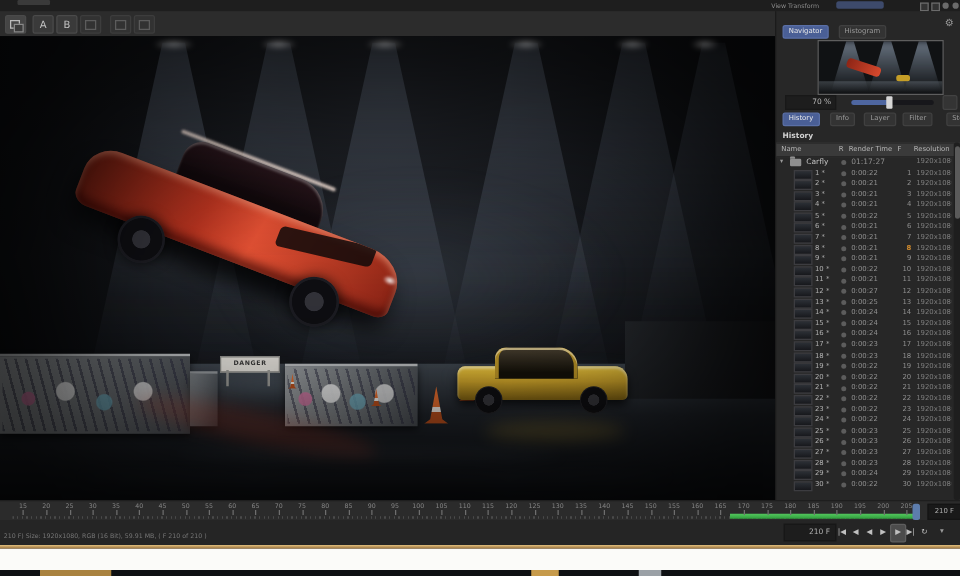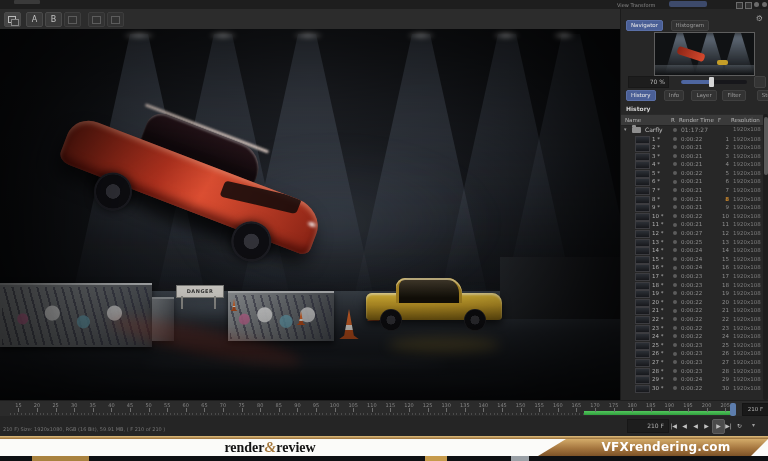--- a/index.html
+++ b/index.html
@@ -669,25 +669,19 @@
         <div class="tpbtn" style="left: 701px;">▶</div>
         <div class="tpbtn active" style="left: 712px;">▶</div>
         <div class="tpbtn" style="left: 723px;">▶|</div>
         <div class="tpbtn" style="left: 734px;">↻</div>
       </div>
     <div class="abs" id="tp-more">▾</div>
   </div>
 
   <div class="abs" id="brand-line"></div>
   <div class="abs" id="brand-band">
-    <div class="abs" id="logo">
-      <span>render</span><span class="amp">&amp;</span><span>review</span>
-    </div>
-    <div class="abs" id="ribbon">
-      <span>VFXrendering.com</span>
-    </div>
   </div>
   <div class="abs" id="bottom-strip"></div>
   <div class="abs bblock" style="left:32px;width:57px;background:#a9823f;"></div>
   <div class="abs bblock" style="left:425px;width:22px;background:#c69a4b;"></div>
   <div class="abs bblock" style="left:511px;width:18px;background:#9aa0a6;"></div>
 
 </div>
 
 </body></html>

